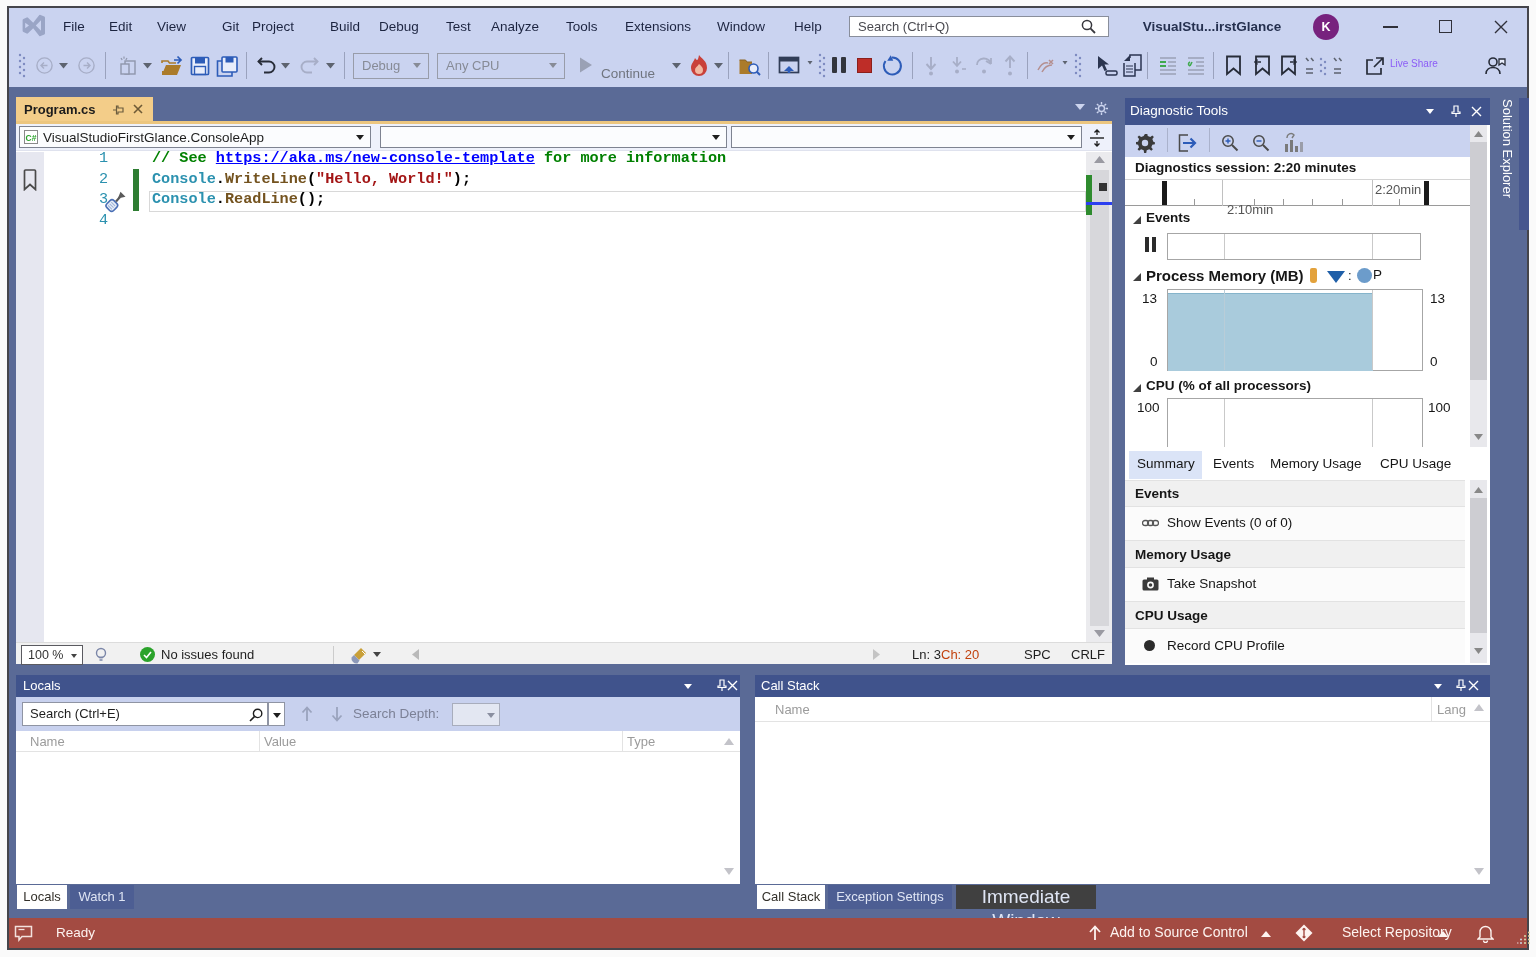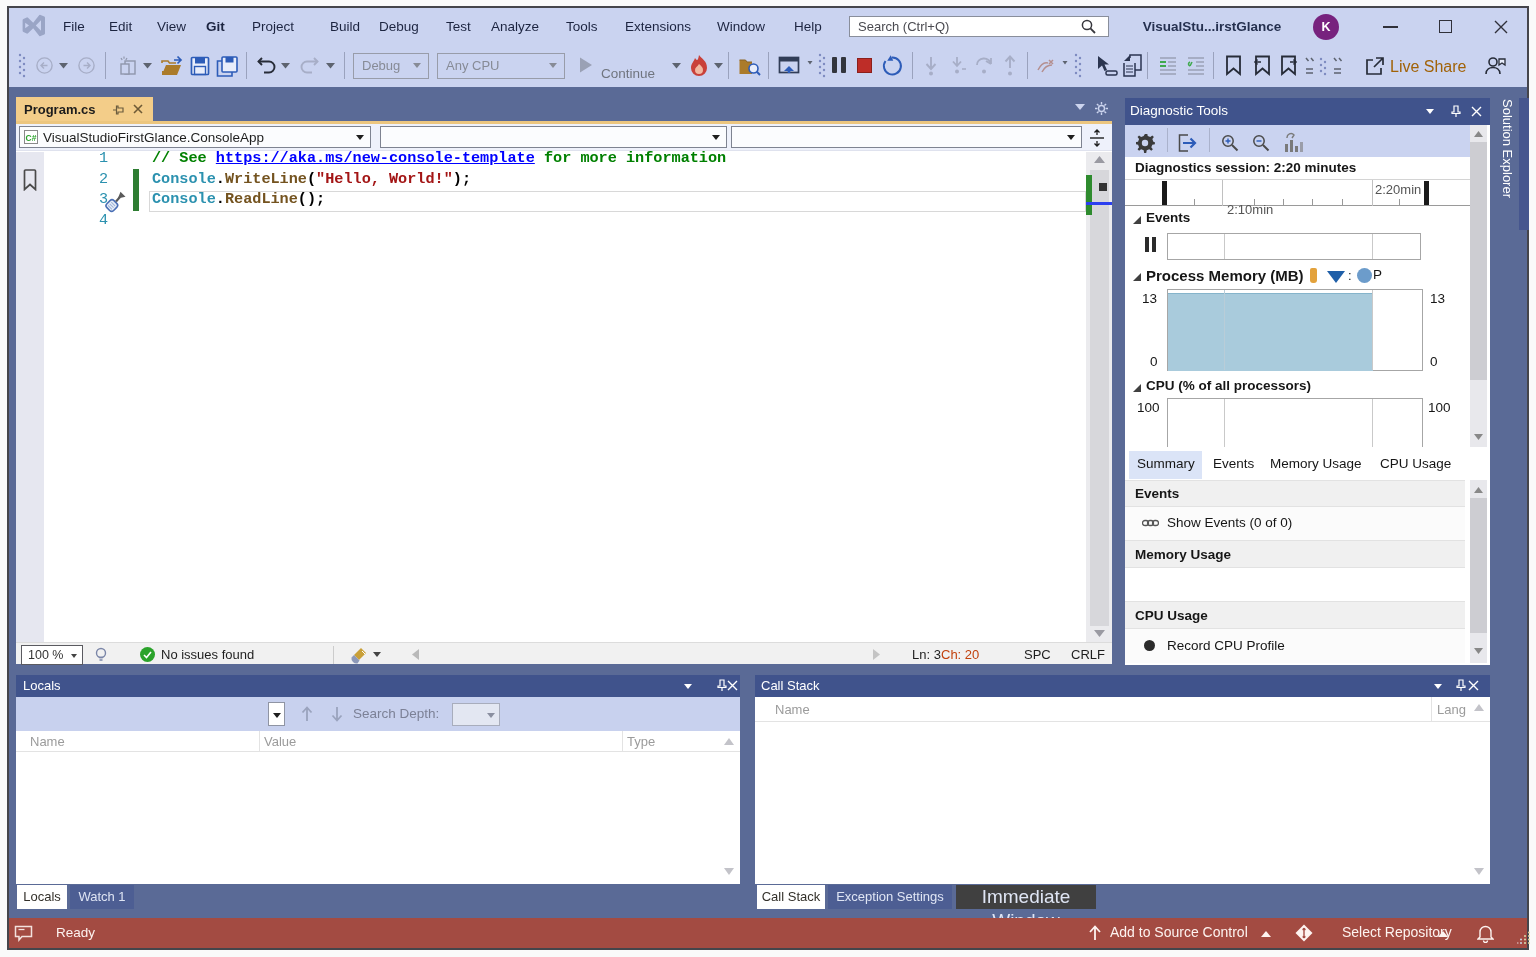--- a/index.html
+++ b/index.html
@@ -21,21 +21,21 @@
  <div id="titlebar" class="abs" style="left:9px;top:8px;width:1518px;height:37px;background:#cad3f0;"></div>
 
  <svg class="abs" style="left:21px;top:13px;" width="26" height="25" viewBox="0 0 26 25">
    <path fill="#9aa5c6" d="M12.2 9.7 L18.3 2.1 Q18.8 1.5 19.6 1.9 L23.3 3.6 Q24 4 24 4.8 L24 20.2 Q24 21 23.3 21.4 L19.6 23.1 Q18.8 23.5 18.3 22.9 L12.2 15.3 L7 20.3 Q6.4 20.9 5.7 20.6 L2.4 19 Q1.6 18.6 1.6 17.8 L1.6 7.2 Q1.6 6.4 2.4 6 L5.7 4.4 Q6.4 4.1 7 4.7 Z"></path>
    <path fill="#cad3f0" d="M4.2 9.7 L8 12.5 L4.2 15.3 Z M20 7.2 L14.8 12.5 L20 17.8 Z"></path>
  </svg>
  <div id="menus" style="position:absolute;left:0;top:19px;font-size:13.5px;color:#1c2440;">
    <span class="abs" style="left:63px;">File</span>
    <span class="abs" style="left:109px;">Edit</span>
    <span class="abs" style="left:157px;">View</span>
-   <span class="abs" style="left:206px;font-weight:bold;">Git</span>
+   <span class="abs" style="left:222px;">Git</span>
    <span class="abs" style="left:252px;">Project</span>
    <span class="abs" style="left:330px;">Build</span>
    <span class="abs" style="left:379px;">Debug</span>
    <span class="abs" style="left:446px;">Test</span>
    <span class="abs" style="left:491px;">Analyze</span>
    <span class="abs" style="left:566px;">Tools</span>
    <span class="abs" style="left:625px;">Extensions</span>
    <span class="abs" style="left:717px;">Window</span>
    <span class="abs" style="left:794px;">Help</span>
  </div>
@@ -251,21 +251,21 @@
           <circle cx="21" cy="13" r="1.2"></circle>
           <circle cx="17" cy="16" r="1.2"></circle>
           <circle cx="21" cy="19" r="1.2"></circle>
         </g>
         <path d="M30 3 l2.5 3 M35 3 l2.5 3 M30 14 h7 M30 18 h7" stroke="#5d636f" stroke-width="1.5"></path>
       </svg>
   <svg class="abs" style="left:1364px;top:55px" width="22" height="22" viewBox="0 0 22 22">
         <path d="M9 5 L3 5 L3 19 L17 19 L17 13" fill="none" stroke="#272c38" stroke-width="1.7"></path>
         <path d="M12 3 L19 3 L19 10 M19 3 L10 12" fill="none" stroke="#272c38" stroke-width="1.7"></path>
       </svg>
-  <div class="abs" style="left:1390px;top:58px;font-size:16px;color:#a16207;text-align:center;">Live Share</div>
+  <div class="abs" style="left:1390px;top:58px;font-size:10px;color:#8b5cf6;text-align:center;">Live Share</div>
   <svg class="abs" style="left:1484px;top:55px" width="22" height="22" viewBox="0 0 22 22">
         <circle cx="9" cy="7" r="4" fill="none" stroke="#272c38" stroke-width="1.6"></circle>
         <path d="M2 19 C2 14 6 12.5 9 12.5 C12 12.5 16 14 16 19" fill="none" stroke="#272c38" stroke-width="1.6"></path>
         <path d="M15 4 L21 4 L21 10 L18 8 L15 10 Z" fill="#e8edfb" stroke="#272c38" stroke-width="1.3"></path>
       </svg>
  </div>
 
  <div id="main" class="abs slate" style="left:9px;top:87px;width:1518px;height:861px;"></div>
 
  <div id="doctab" class="abs" style="left:16px;top:97px;width:137px;height:24px;background:#f3cd89;">
@@ -491,20 +491,29 @@
             <rect x="0.5" y="2.5" width="6" height="5" rx="2.5"></rect>
             <rect x="5.5" y="2.5" width="6" height="5" rx="2.5"></rect>
             <rect x="10.5" y="2.5" width="6" height="5" rx="2.5"></rect>
           </g>
         </svg>
      <span class="abs" style="left:42px;top:8px;font-size:13.5px;color:#161616;">Show Events (0 of 0)</span>
    </div>
    <div class="abs hdrband" style="left:0;top:442px;width:340px;height:28px;">
         <span class="abs" style="left:10px;top:6px;font-size:13.5px;font-weight:bold;color:#161616;">Memory Usage</span>
       </div>
+   <div class="abs" style="left:0;top:470px;width:340px;height:33px;background:#fbfbfb;">
+     <svg class="abs" style="left:17px;top:9px" width="17" height="14" viewBox="0 0 17 14">
+          <rect x="0.5" y="2.5" width="16" height="11" rx="1.5" fill="#3a3a3a"></rect>
+          <rect x="5" y="0.5" width="7" height="3" fill="#3a3a3a"></rect>
+          <circle cx="8.5" cy="8" r="3.4" fill="#fbfbfb"></circle>
+          <circle cx="8.5" cy="8" r="1.8" fill="#3a3a3a"></circle>
+        </svg>
+     <span class="abs" style="left:42px;top:8px;font-size:13.5px;color:#161616;">Take Snapshot</span>
+   </div>
    <div class="abs hdrband" style="left:0;top:503px;width:340px;height:28px;">
         <span class="abs" style="left:10px;top:6px;font-size:13.5px;font-weight:bold;color:#161616;">CPU Usage</span>
       </div>
    <div class="abs" style="left:0;top:531px;width:340px;height:34px;background:#fbfbfb;">
      <div class="abs" style="left:19px;top:11px;width:11px;height:11px;border-radius:50%;background:#2b2b2b;"></div>
      <span class="abs" style="left:42px;top:9px;font-size:13.5px;color:#161616;">Record CPU Profile</span>
    </div>
 
    <div class="abs" style="left:345px;top:382px;width:17px;height:183px;background:#e8e8ec;"></div>
    <svg class="abs" style="left:349px;top:388px" width="9" height="7" viewBox="0 0 9 7">
@@ -524,20 +533,27 @@
      <span class="abs" style="left:7px;top:3px;font-size:13px;">Locals</span>
      <span class="abs" style="left:668px;top:9px;width:0;height:0;border-left:4.5px solid transparent;border-right:4.5px solid transparent;border-top:5.5px solid #fff;"></span>
      <svg class="abs" style="left:700px;top:4px" width="12" height="13" viewBox="0 0 12 13">
           <path d="M4 1 L8 1 L8 7 L10 7 L10 8.5 L2 8.5 L2 7 L4 7 Z M6 8.5 L6 12" stroke="#fff" stroke-width="1.2" fill="none"></path>
         </svg>
      <svg class="abs" style="left:711px;top:5px" width="11" height="11" viewBox="0 0 11 11">
           <path d="M1 1 L10 10 M10 1 L1 10" stroke="#fff" stroke-width="1.4"></path>
         </svg>
    </div>
    <div class="abs" style="left:0;top:22px;width:724px;height:34px;background:#c8d1ee;"></div>
+   <div class="abs" style="left:6px;top:27px;width:246px;height:24px;background:#fff;border:1px solid #8f94a3;">
+     <span class="abs" style="left:7px;top:3px;font-size:13px;color:#1e1e1e;">Search (Ctrl+E)</span>
+     <svg class="abs" style="left:226px;top:4px" width="15" height="15" viewBox="0 0 15 15">
+          <circle cx="8.6" cy="6.4" r="4.2" fill="none" stroke="#1e1e1e" stroke-width="1.4"></circle>
+          <line x1="5.4" y1="9.6" x2="1" y2="14" stroke="#1e1e1e" stroke-width="1.6"></line>
+        </svg>
+   </div>
    <div class="abs" style="left:252px;top:27px;width:17px;height:24px;background:#fff;border:1px solid #8f94a3;">
         <span class="abs" style="left:4px;top:10px;width:0;height:0;border-left:4px solid transparent;border-right:4px solid transparent;border-top:5px solid #1e1e1e;"></span>
       </div>
    <svg class="abs" style="left:283px;top:30px" width="16" height="18" viewBox="0 0 16 18">
         <path d="M8 16 L8 3 M3.5 7.5 L8 2.5 L12.5 7.5" fill="none" stroke="#9aa3bd" stroke-width="1.8"></path>
       </svg>
    <svg class="abs" style="left:313px;top:30px" width="16" height="18" viewBox="0 0 16 18">
         <path d="M8 2 L8 15 M3.5 10.5 L8 15.5 L12.5 10.5" fill="none" stroke="#9aa3bd" stroke-width="1.8"></path>
       </svg>
    <div class="abs" style="left:337px;top:31px;font-size:13.5px;color:#7c8196;">Search Depth:</div>

